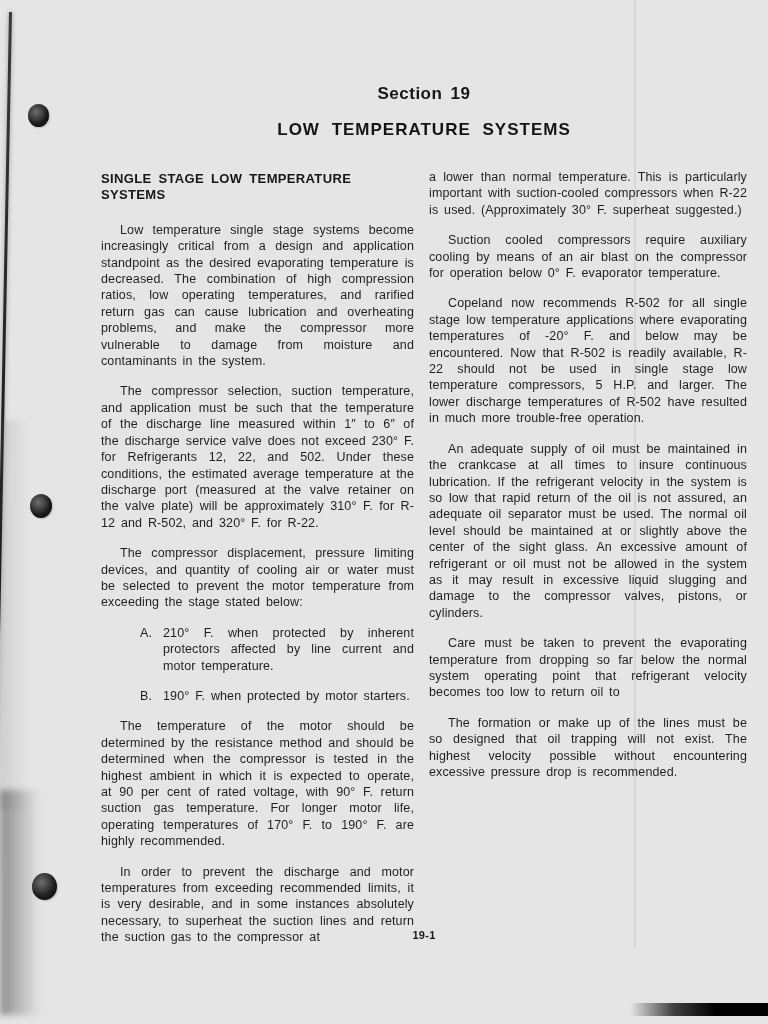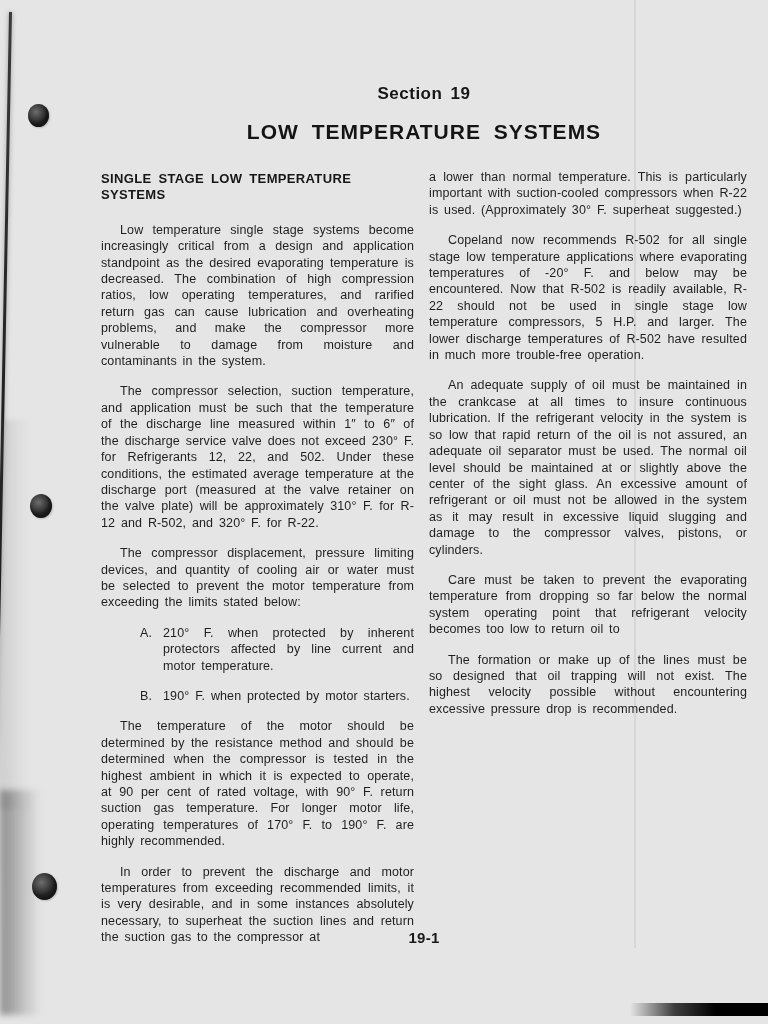--- a/index.html
+++ b/index.html
@@ -89,21 +89,21 @@
     letter-spacing: 0.5px;
     word-spacing: 3px;
     color: #161616;
   }
   .doc-title {
     position: absolute;
     left: 100px; top: 120px;
     width: 648px;
     margin: 0;
     text-align: center;
-    font-size: 21px;
+    font-size: 17px;
     font-weight: bold;
     letter-spacing: 1px;
     word-spacing: 6px;
     color: #141414;
   }
   .col {
     position: absolute;
     font-size: 12.5px;
     line-height: 16.4px;
     text-align: justify;
@@ -132,21 +132,21 @@
   }
   .list-marker {
     position: absolute;
     left: 39px;
   }
   .page-number {
     position: absolute;
     left: 100px; top: 929px;
     width: 648px;
     text-align: center;
-    font-size: 15px;
+    font-size: 11px;
     font-weight: bold;
     letter-spacing: 0.3px;
     color: #1a1a1a;
   }
 </style>
 </head>
 <body>
 
 <div class="page">
 
@@ -160,35 +160,36 @@
   <div class="corner-bar"></div>
 
   <div class="content">
     <h1 class="section-label">Section 19</h1>
     <h2 class="doc-title">LOW TEMPERATURE SYSTEMS</h2>
 
     <div class="col col-left">
       <h3 class="col-heading">SINGLE STAGE LOW TEMPERATURE SYSTEMS</h3>
       <p class="indent">Low temperature single stage systems become increasingly critical from a design and application standpoint as the desired evaporating temperature is decreased. The combination of high compression ratios, low operating temperatures, and rarified return gas can cause lubrication and overheating problems, and make the compressor more vulnerable to damage from moisture and contaminants in the system.</p>
       <p class="indent">The compressor selection, suction temperature, and application must be such that the temperature of the discharge line measured within 1″ to 6″ of the discharge service valve does not exceed 230° F. for Refrigerants 12, 22, and 502. Under these conditions, the estimated average temperature at the discharge port (measured at the valve retainer on the valve plate) will be approximately 310° F. for R-12 and R-502, and 320° F. for R-22.</p>
-      <p class="indent">The compressor displacement, pressure limiting devices, and quantity of cooling air or water must be selected to prevent the motor temperature from exceeding the limits stated below:</p>
+      <p class="indent">The compressor displacement, pressure limiting devices, and quantity of cooling air or water must be selected to prevent the motor temperature from exceeding the stage stated below:</p>
       <div class="list-item">
         <span class="list-marker">A.</span>
         <span class="list-text">210° F. when protected by inherent protectors affected by line current and motor temperature.</span>
       </div>
       <div class="list-item">
         <span class="list-marker">B.</span>
         <span class="list-text">190° F. when protected by motor starters.</span>
       </div>
       <p class="indent">The temperature of the motor should be determined by the resistance method and should be determined when the compressor is tested in the highest ambient in which it is expected to operate, at 90 per cent of rated voltage, with 90° F. return suction gas temperature. For longer motor life, operating temperatures of 170° F. to 190° F. are highly recommended.</p>
       <p class="indent">In order to prevent the discharge and motor temperatures from exceeding recommended limits, it is very desirable, and in some instances absolutely necessary, to superheat the suction lines and return the suction gas to the compressor at</p>
     </div>
 
     <div class="col col-right">
       <p>a lower than normal temperature. This is particularly important with suction-cooled compressors when R-22 is used. (Approximately 30° F. superheat suggested.)</p>
+      <p class="indent">Suction cooled compressors require auxiliary cooling by means of an air blast on the compressor for operation below 0° F. evaporator temperature.</p>
       <p class="indent">Copeland now recommends R-502 for all single stage low temperature applications where evaporating temperatures of -20° F. and below may be encountered. Now that R-502 is readily available, R-22 should not be used in single stage low temperature compressors, 5 H.P. and larger. The lower discharge temperatures of R-502 have resulted in much more trouble-free operation.</p>
       <p class="indent">An adequate supply of oil must be maintained in the crankcase at all times to insure continuous lubrication. If the refrigerant velocity in the system is so low that rapid return of the oil is not assured, an adequate oil separator must be used. The normal oil level should be maintained at or slightly above the center of the sight glass. An excessive amount of refrigerant or oil must not be allowed in the system as it may result in excessive liquid slugging and damage to the compressor valves, pistons, or cylinders.</p>
       <p class="indent">Care must be taken to prevent the evaporating temperature from dropping so far below the normal system operating point that refrigerant velocity becomes too low to return oil to</p>
       <p class="indent">The formation or make up of the lines must be so designed that oil trapping will not exist. The highest velocity possible without encountering excessive pressure drop is recommended.</p>
     </div>
 
     <div class="page-number">19-1</div>
   </div>
 </div>
 

